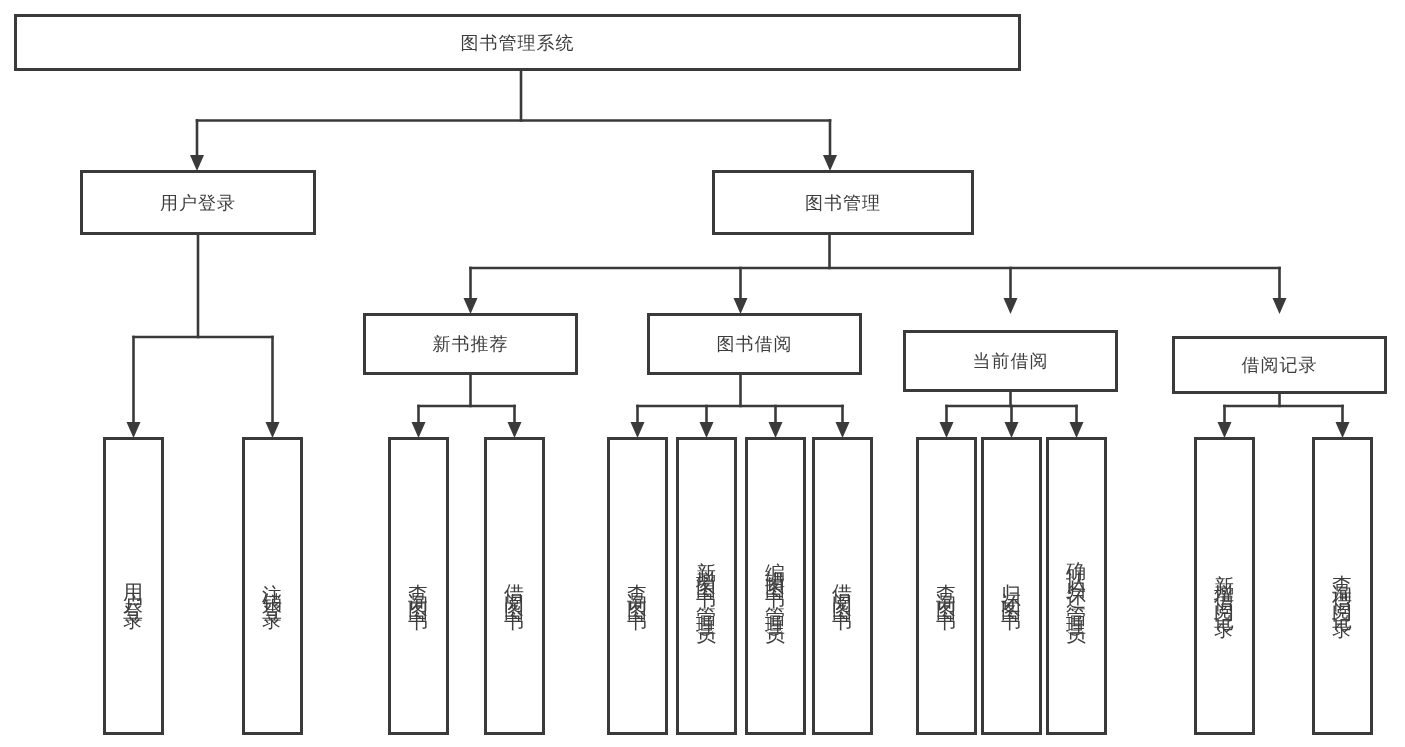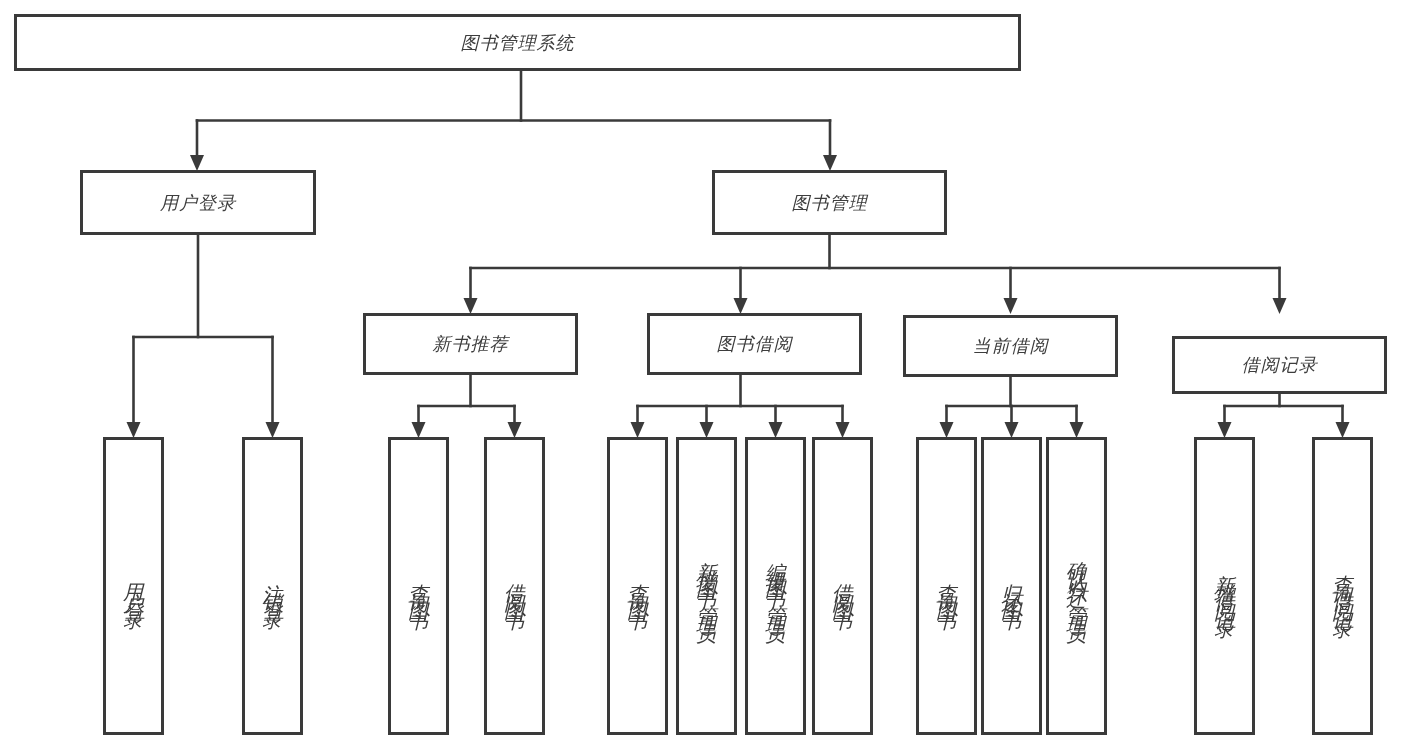--- a/index.html
+++ b/index.html
@@ -7,21 +7,20 @@
     padding: 0;
     background: #ffffff;
     font-family: "Liberation Sans", "DejaVu Sans", sans-serif;
   }
   #stage {
     position: relative;
     width: 1405px;
     height: 747px;
     background: #ffffff;
     overflow: hidden;
-    font-style: italic;
   }
   #wires {
     position: absolute;
     left: 0; top: 0;
     width: 1405px;
     height: 747px;
   }
   #wires .ln {
     stroke: #3a3a3a;
     stroke-width: 2.6;
@@ -143,25 +142,25 @@
       <line class="ln" x1="1224.5" y1="406" x2="1224.5" y2="423"></line>
       <polygon class="ar" points="1217.5,422 1231.5,422 1224.5,438"></polygon>
       <line class="ln" x1="1342.5" y1="406" x2="1342.5" y2="423"></line>
       <polygon class="ar" points="1335.5,422 1349.5,422 1342.5,438"></polygon>
     </g>
   </svg>
 
   <div class="node h-node" style="left:14px; top:14px; width:1007px; height:57px;">图书管理系统</div>
 
   <div class="node h-node" style="left:80px; top:170px; width:236px; height:65px;">用户登录</div>
-  <div class="node h-node" style="left:712px; top:170px; width:235px; height:65px;">图书管理</div>
+  <div class="node h-node" style="left:712px; top:170px; width:262px; height:65px;">图书管理</div>
 
   <div class="node h-node" style="left:363px; top:313px; width:215px; height:62px;">新书推荐</div>
   <div class="node h-node" style="left:647px; top:313px; width:215px; height:62px;">图书借阅</div>
-  <div class="node h-node" style="left:903px; top:315px; width:215px; height:62px;">当前借阅</div>
+  <div class="node h-node" style="left:903px; top:330px; width:215px; height:62px;">当前借阅</div>
   <div class="node h-node" style="left:1172px; top:313px; width:215px; height:58px;margin-top:23px;">借阅记录</div>
 
   <div class="node v-node" style="left:103px; top:437px; width:61px; height:298px;">用户登录</div>
   <div class="node v-node" style="left:242px; top:437px; width:61px; height:298px;">注销登录</div>
 
   <div class="node v-node" style="left:388px; top:437px; width:61px; height:298px;">查询图书</div>
   <div class="node v-node" style="left:484px; top:437px; width:61px; height:298px;">借阅图书</div>
 
   <div class="node v-node" style="left:607px; top:437px; width:61px; height:298px;">查询图书</div>
   <div class="node v-node" style="left:676px; top:437px; width:61px; height:298px;">新增图书（管理员）</div>

